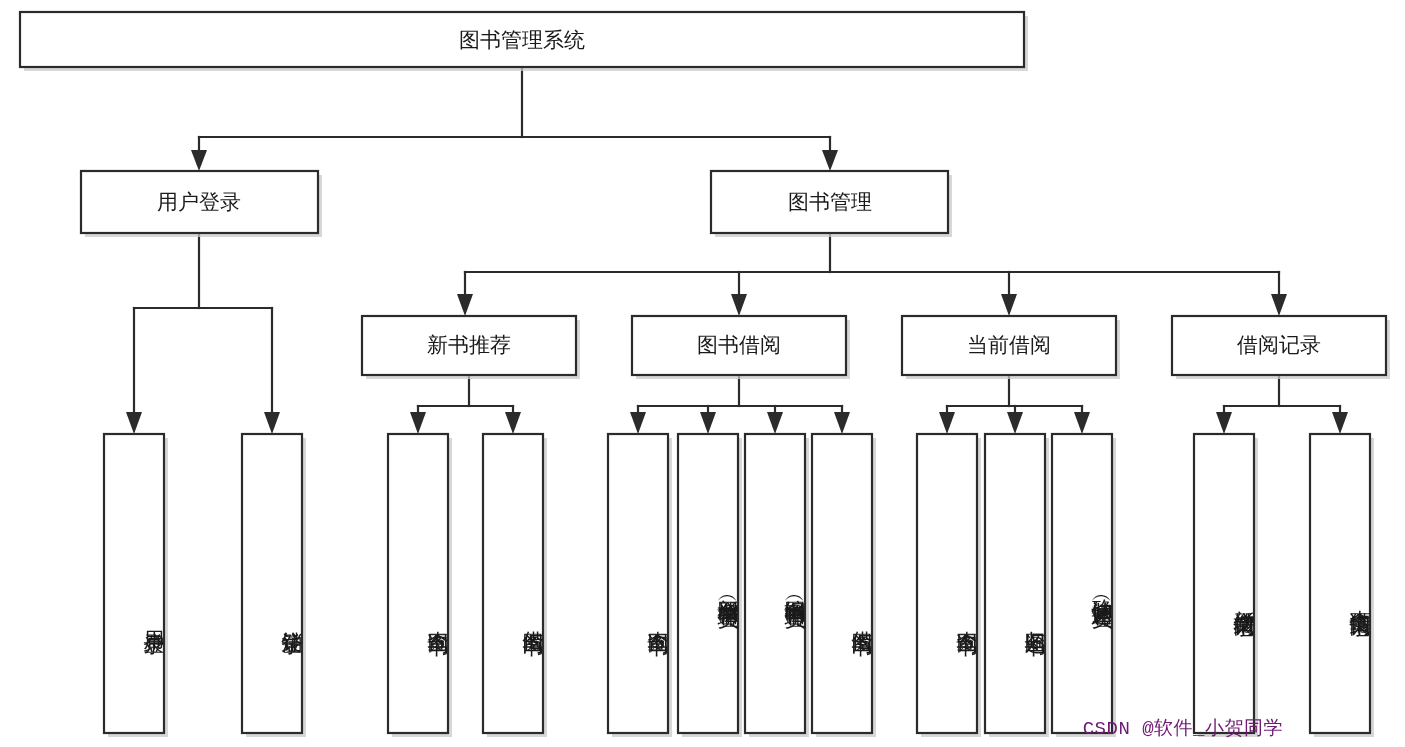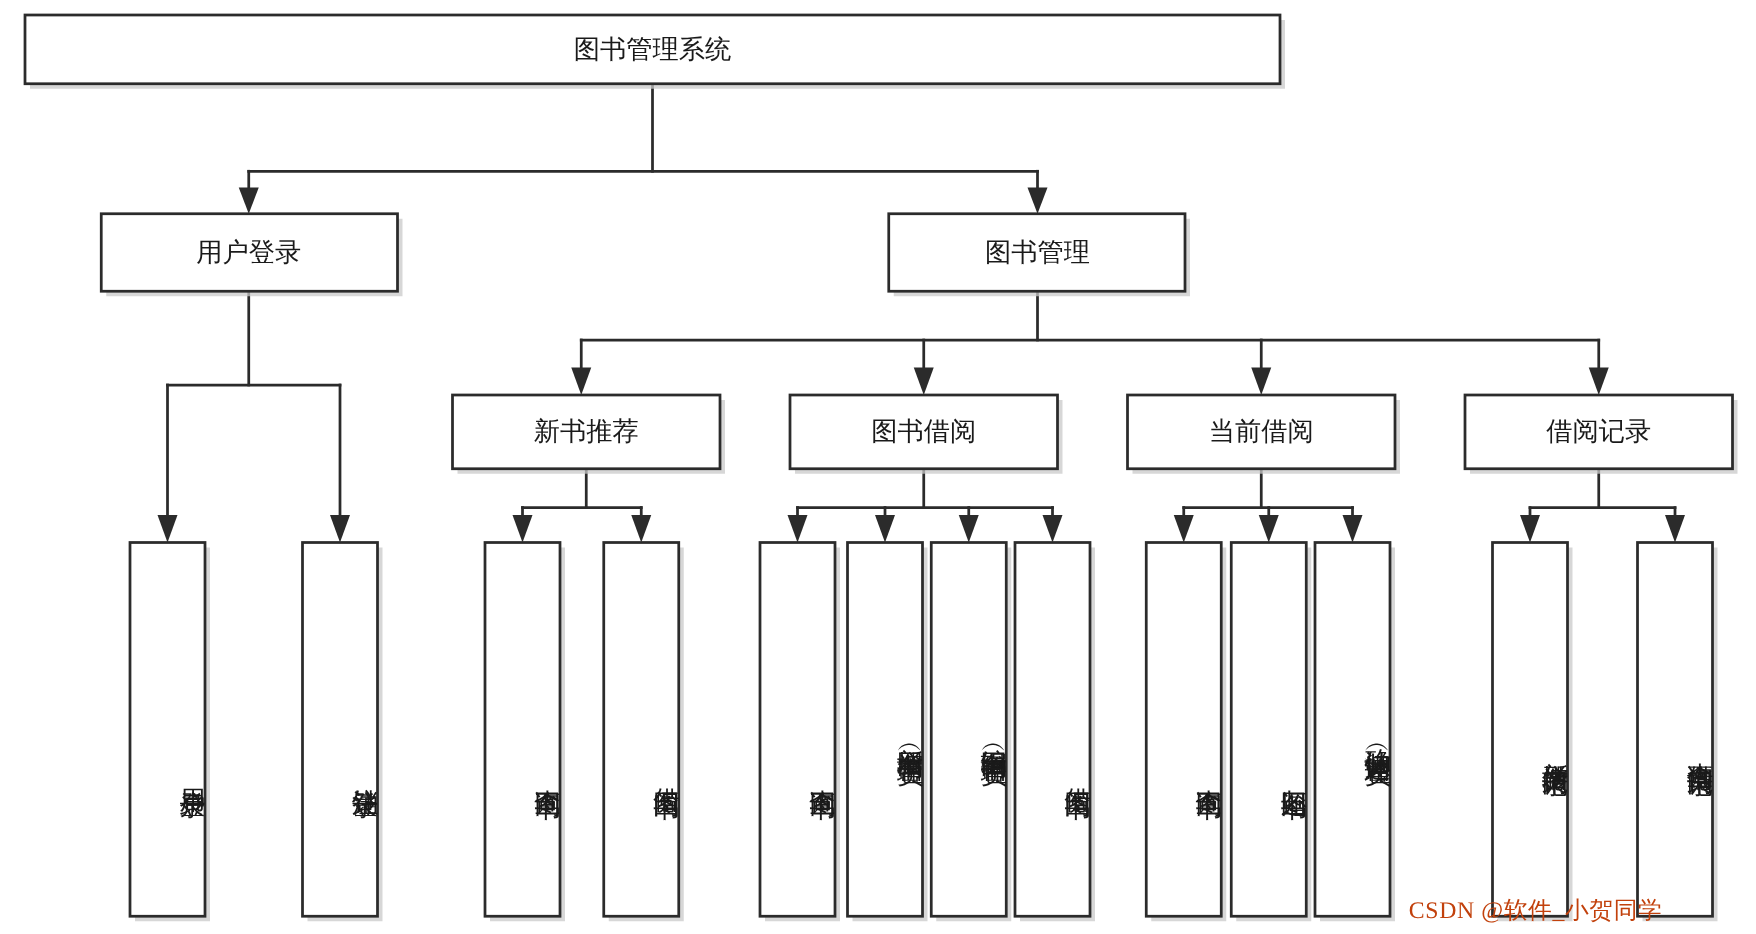--- a/index.html
+++ b/index.html
@@ -10,21 +10,20 @@
   body {
     width: 1405px;
     height: 747px;
     font-family: "DejaVu Sans", "Liberation Sans", sans-serif;
     overflow: hidden;
   }
   #diagram-root {
     position: relative;
     width: 1295px;
     height: 747px;
-    padding-left: 47px;
   }
   svg#tree-svg {
     position: absolute;
     left: 0;
     top: 0;
     width: 1405px;
     height: 747px;
   }
   .node-box {
     fill: #ffffff;
@@ -64,23 +63,23 @@
     align-items: flex-start;
     justify-content: center;
     line-height: 1;
     white-space: nowrap;
     pointer-events: none;
   }
   #watermark {
     position: absolute;
     right: 12px;
     bottom: 6px;
-    font-family: Liberation Serif, serif;
+    font-family: Liberation Mono, monospace;
     font-size: 19px;
-    color: #c2410c;
+    color: #701a75;
     white-space: nowrap;
     letter-spacing: 0.5px;
   }
 </style>
 </head>
 <body>
 
 <div id="diagram-root">
 
   <svg id="tree-svg" viewBox="0 0 1405 747">

